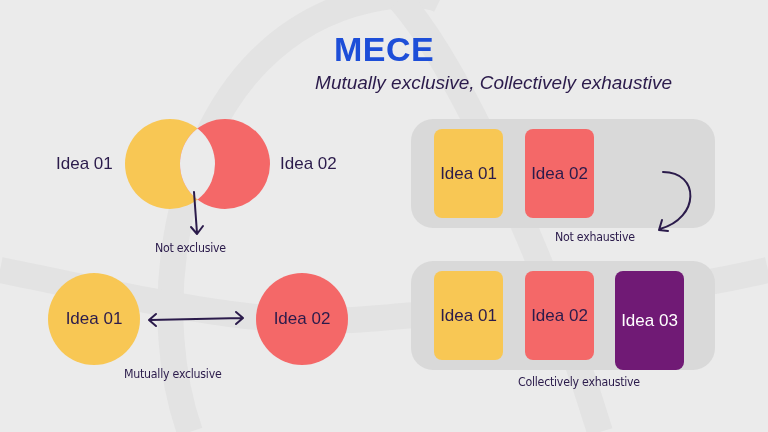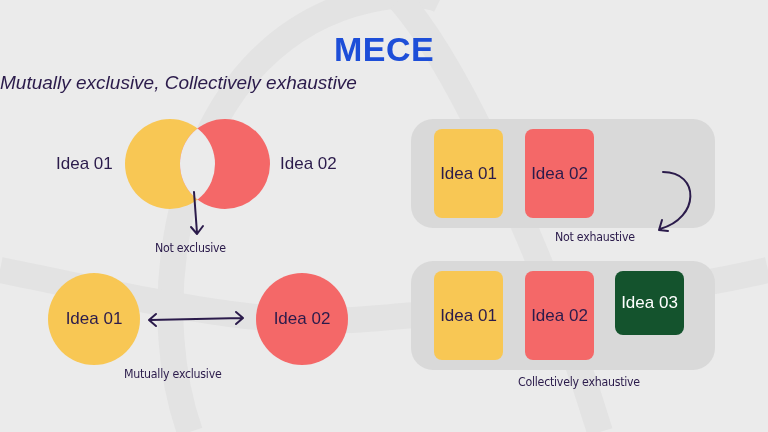--- a/index.html
+++ b/index.html
@@ -10,21 +10,21 @@
     color: #2b1b4b;
   }
   .bg { position: absolute; left: 0; top: 0; width: 768px; height: 432px; }
   .title {
     position: absolute; left: 0; width: 768px; top: 30px;
     text-align: center; font-weight: 700; font-size: 34px; letter-spacing: 0.5px;
     color: #1d4ed8;
   }
   .subtitle {
     position: absolute; left: 0; width: 644px; top: 72px;
-    text-align: left; font-style: italic; font-size: 19px; color: #2b1b4b;
+    text-align: right; font-style: italic; font-size: 19px; color: #2b1b4b; padding-left: 28px;
   }
   .label { position: absolute; font-size: 17px; color: #2b1b4b; }
   .hand {
     position: absolute; font-family: "DejaVu Sans", sans-serif;
     font-size: 13px; color: #2b1b4b; transform: scaleX(0.85); transform-origin: left top;
     letter-spacing: -0.3px;
   }
   .circle {
     position: absolute; border-radius: 50%;
     display: flex; align-items: center; justify-content: center;
@@ -89,15 +89,15 @@
   <svg class="ov" width="768" height="432" viewBox="0 0 768 432">
     <path d="M663 172 C 700 172, 700 218, 660 229 M662 220 L659 230 L668 231" fill="none" stroke="#2b1b4b" stroke-width="2" stroke-linecap="round" stroke-linejoin="round"></path>
   </svg>
   <div class="hand" style="left:555px; top:229px;">Not exhaustive</div>
 </div>
 
 <div>
   <div class="panel" style="left:411px; top:261px; width:304px; height:109px;"></div>
   <div class="card" style="left:434px; top:271px; width:69px; height:89px; background:#f8c754;">Idea 01</div>
   <div class="card" style="left:525px; top:271px; width:69px; height:89px; background:#f46868;">Idea 02</div>
-  <div class="card" style="left:615px; top:271px; width:69px; height:64px; background:#14532d; color:#ffffff;">Idea 03</div>
+  <div class="card" style="left:615px; top:271px; width:69px; height:99px; background:#701a75; color:#ffffff;">Idea 03</div>
   <div class="hand" style="left:518px; top:374px;">Collectively exhaustive</div>
 </div>
 
 </body></html>

